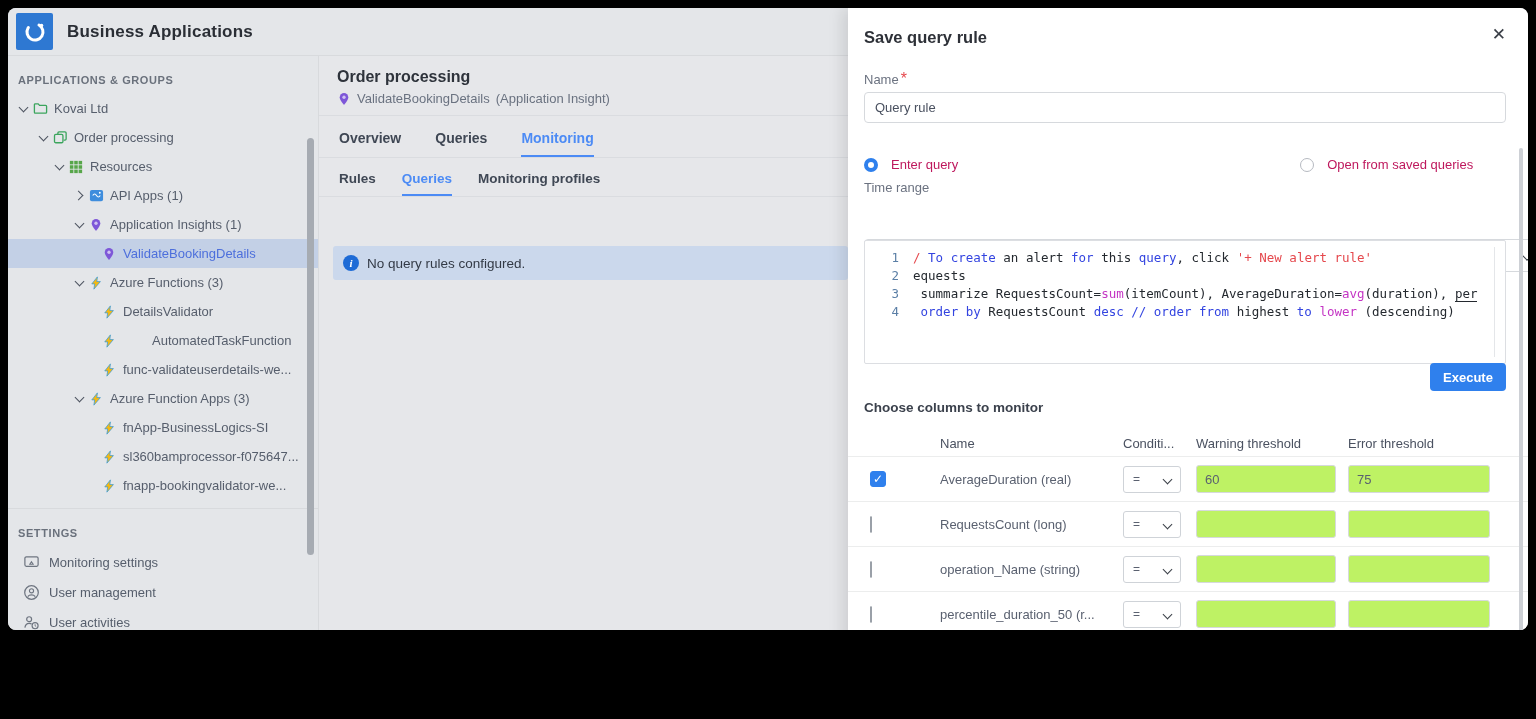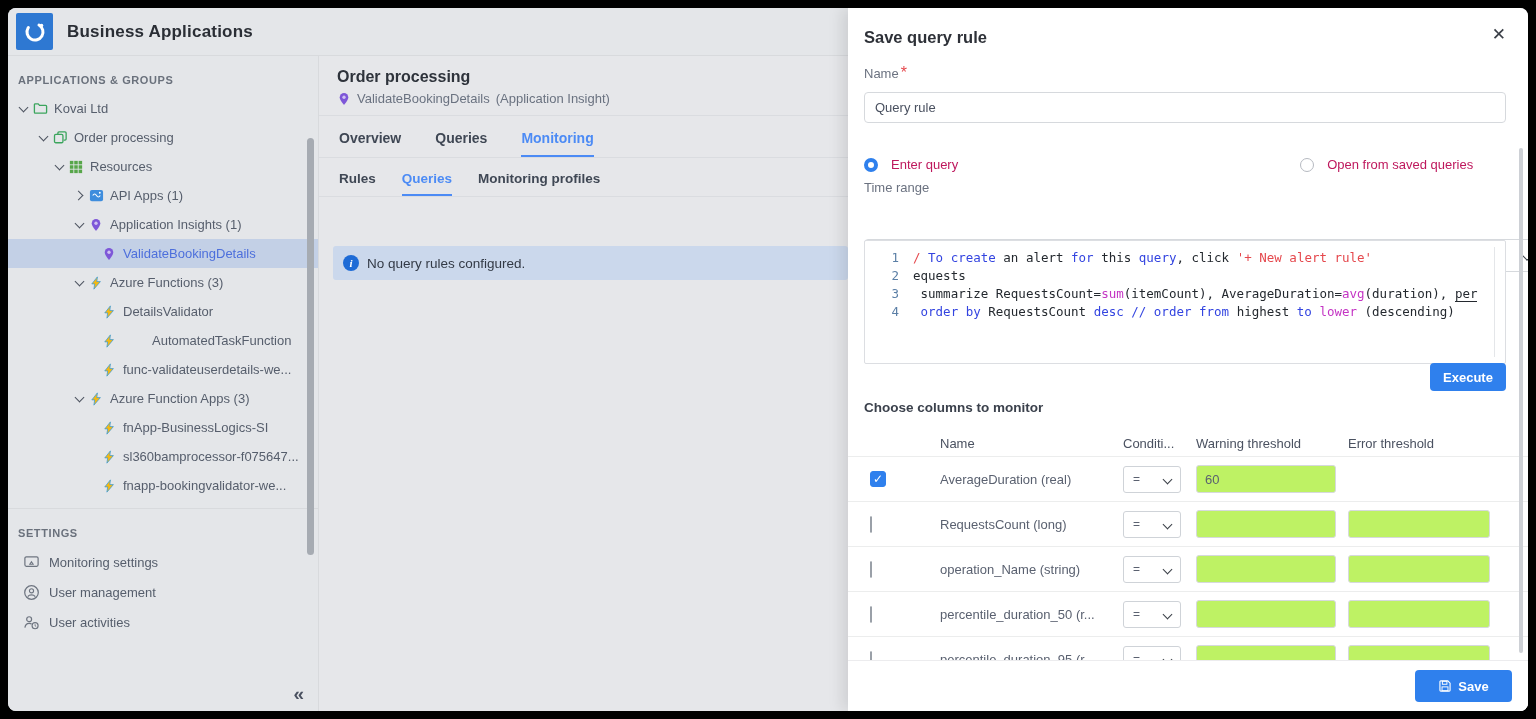--- a/index.html
+++ b/index.html
@@ -1,17 +1,17 @@
 <!DOCTYPE html>
 <html><head>
 <meta charset="utf-8">
 <style>
   html,body{margin:0;padding:0;background:#000;font-family:"Liberation Sans","DejaVu Sans",sans-serif;}
   .stage{position:relative;width:1536px;height:719px;background:#000;overflow:hidden;}
-  .app{position:absolute;left:8px;top:8px;width:1520px;height:703px;background:#e6e7ea;border-radius:8px;overflow:hidden;}
+  .app{position:absolute;left:8px;top:8px;width:1520px;height:622px;background:#e6e7ea;border-radius:8px;overflow:hidden;}
 
   
   .hdr{position:absolute;left:0;top:0;width:840px;height:47px;background:#e4e6e9;border-bottom:1px solid #d8dadd;display:flex;align-items:center;}
   .logo{width:37px;height:37px;background:#2e78d2;border-radius:2px;margin-left:8px;display:flex;align-items:center;justify-content:center;}
   .hdr-title{margin-left:14px;font-size:17px;font-weight:700;color:#2a2e35;letter-spacing:.2px;}
 
   
   .sidebar{position:absolute;left:0;top:48px;width:310px;height:655px;background:#e4e6e9;}
   .side-divider-r{position:absolute;left:310px;top:48px;width:1px;height:655px;background:#d8dadd;}
   .sec-hdr{font-size:11px;font-weight:700;color:#6a717c;letter-spacing:.6px;padding:18px 0 8px 10px;}
@@ -320,21 +320,21 @@
       <div class="info-bar">
         <span class="info-ic">i</span>
         <span>No query rules configured.</span>
       </div>
     </div>
 
     <div class="modal">
       <div class="m-title">Save query rule</div>
       <div class="m-close">✕</div>
 
-      <div class="fld" style="top:56px;">
+      <div class="fld" style="top:62px;">
         <span class="m-label">Name</span><span class="req">*</span>
       </div>
       <div class="fld" style="top:84px;">
         <input class="txt-input" value="Query rule" style="">
       </div>
 
       <div class="radio-row">
         <span class="radio on"></span>
         <span>Enter query</span>
         <span class="radio radio2"></span>
@@ -372,20 +372,21 @@
               <span class="cbx on">✓</span>
             </span>
             <span>AverageDuration (real)</span>
             <span>
               <span class="cond">
                 <span>=</span>
                 <span class="sel-chev"></span>
               </span>
             </span>
             <span><input class="th-input" value="60" style=""></span>
+            <span><input class="th-input err-col" value="75" style=""></span>
           </div>
           <div class="tbl-row grid-row">
             <span><span class="cbx"></span></span>
             <span>RequestsCount (long)</span>
             <span>
               <span class="cond">
                 <span>=</span>
                 <span class="sel-chev"></span>
               </span>
             </span>

